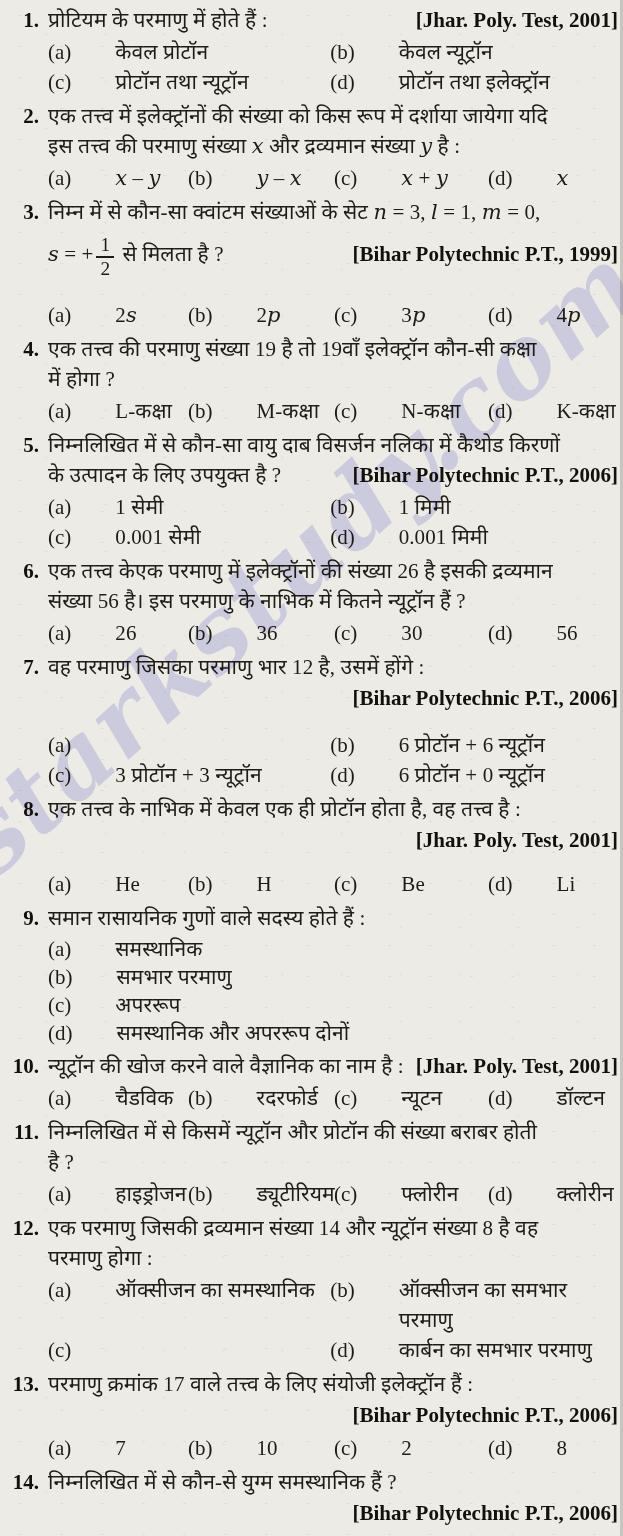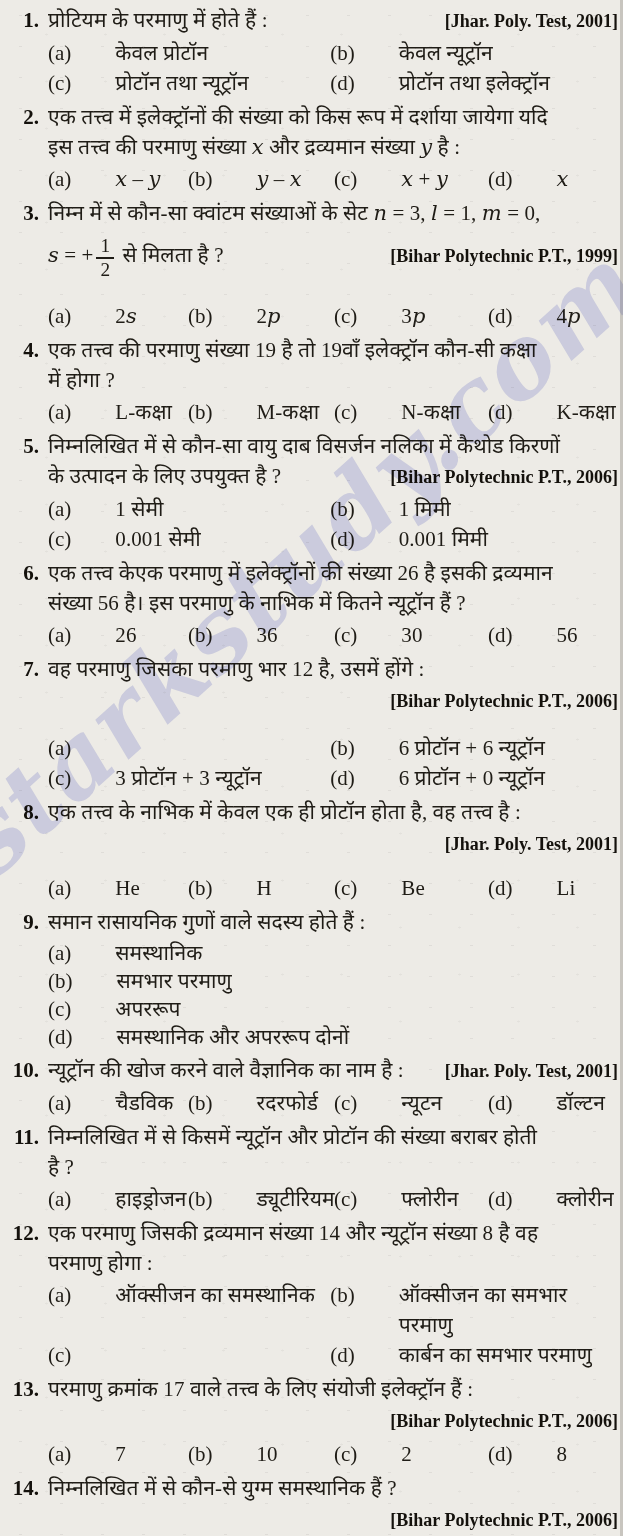--- a/index.html
+++ b/index.html
@@ -25,21 +25,21 @@
     mix-blend-mode:multiply;
   }
   #questions{position:relative;z-index:1;}
   .q{display:flex;margin-bottom:4px;}
   .qnum{flex:0 0 40px;width:40px;text-align:right;padding-right:9px;box-sizing:border-box;
         font-weight:bold;font-size:21px;line-height:30px;color:#14110c;}
   .qbody{flex:1;min-width:0;font-size:21px;line-height:30px;}
   .qline{display:flex;align-items:baseline;}
   .qline.with-ref{justify-content:space-between;}
   .qtext{letter-spacing:0.1px;}
-  .ref{font-weight:bold;white-space:nowrap;font-size:18px;color:#14110c;}
+  .ref{font-weight:bold;white-space:nowrap;font-size:21px;color:#14110c;}
   .refline{text-align:right;margin-top:2px;line-height:28px;}
   .options{margin-top:2px;}
   .options.row4{display:grid;grid-template-columns:140px 146px 154px auto;}
   .options.grid2{display:grid;grid-template-columns:1fr 1.02fr;}
   .options.stack{display:block;}
   .opt{display:flex;align-items:baseline;line-height:30px;}
   .olabel{flex:0 0 auto;margin-right:12px;}
   .otext{letter-spacing:0.1px;margin-left:32px;}
   i{font-family:"DejaVu Serif","Liberation Serif",serif;font-style:italic;}
   .frac{display:inline-block;vertical-align:-0.72em;text-align:center;line-height:1.05;

